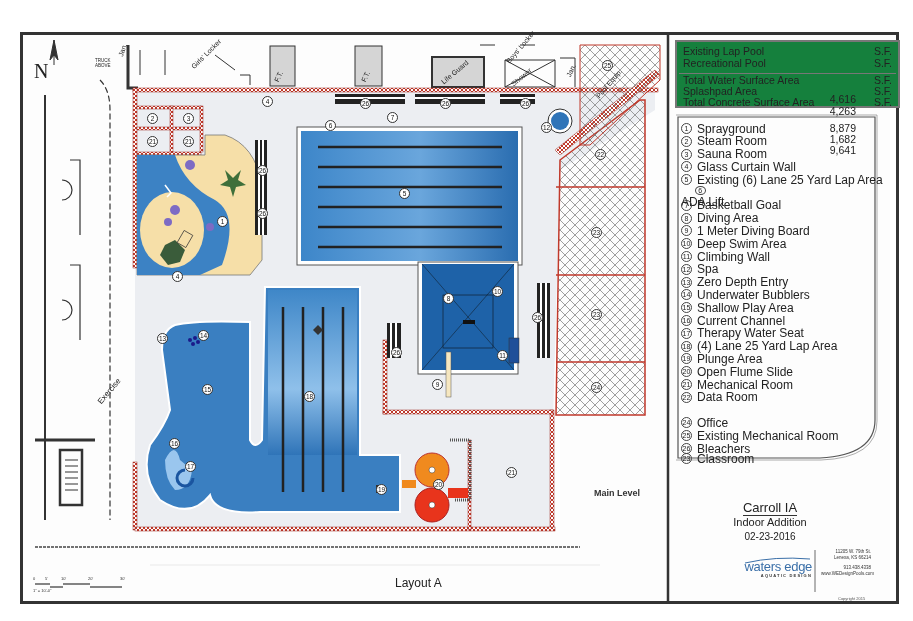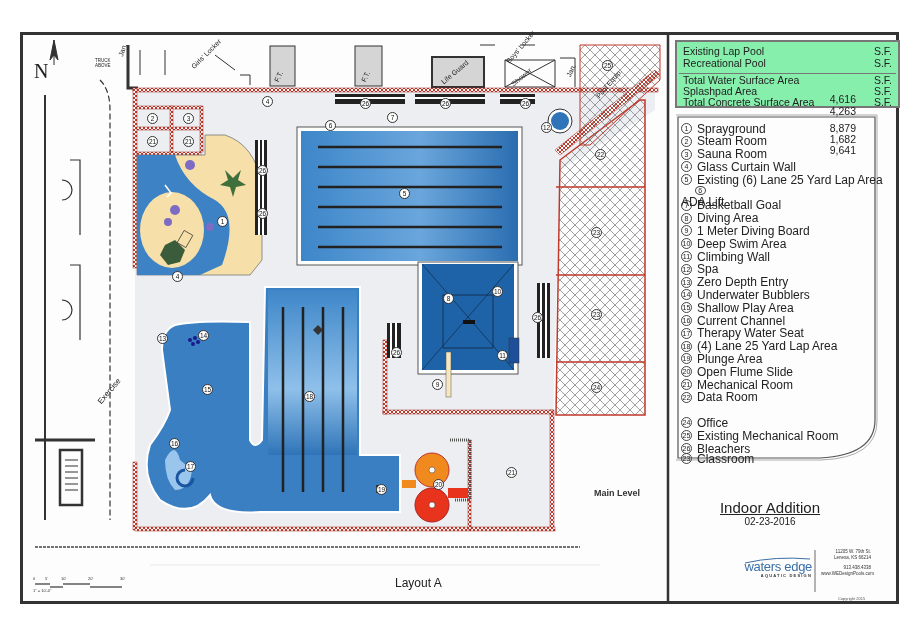--- a/index.html
+++ b/index.html
@@ -1,33 +1,33 @@
 <!DOCTYPE html>
 <html><head>
 <meta charset="utf-8">
 <style>
   html,body{margin:0;padding:0;background:#fff;}
   body{width:913px;height:621px;position:relative;overflow:hidden;font-family:"Liberation Sans",sans-serif;color:#222;}
   .sheet{position:absolute;left:20px;top:32px;width:879px;height:572px;border:3px solid #333;box-sizing:border-box;background:#fdfdfd;}
   .abs{position:absolute;}
   svg{position:absolute;left:0;top:0;}
-  .area-table{position:absolute;left:675px;top:40px;width:225px;height:68px;border:2px double #777;box-sizing:border-box;background:#86efac;font-size:10.5px;line-height:11px;}
+  .area-table{position:absolute;left:675px;top:40px;width:225px;height:68px;border:2px double #777;box-sizing:border-box;background:#15803d;font-size:10.5px;line-height:11px;}
   .area-row{position:absolute;left:6px;right:4px;height:11px;}
   .area-row .lbl{position:absolute;left:0;}
   .area-row .val{position:absolute;right:38px;margin-top:48px;}
   .area-row .unit{position:absolute;right:2px;}
   .area-div{position:absolute;left:2px;right:2px;top:31px;border-top:1.5px solid #777;}
   .legend{position:absolute;left:675px;top:114px;width:200px;height:345px;box-sizing:border-box;font-size:8px;}
   .leg-item{position:absolute;left:6px;height:13px;display:flex;align-items:center;}
   .leg-num{width:11px;height:11px;border:1px solid #444;border-radius:50%;font-size:7px;display:flex;align-items:center;justify-content:center;margin-right:5px;box-sizing:border-box;}
   .leg-lbl{font-size:12px;color:#222;white-space:nowrap;}
   .proj{position:absolute;left:690px;top:500px;width:160px;text-align:center;}
   .proj-title{font-size:13px;line-height:15px;}
   .proj-title span{border-bottom:1px solid #333;}
-  .proj-sub{font-size:15px;line-height:15px;text-decoration:underline;}
+  .proj-sub{font-size:11px;line-height:15px;}
   .proj-date{font-size:10px;line-height:14px;}
   .logo{position:absolute;left:742px;top:560px;width:70px;text-align:right;}
   .logo-main{font-size:13px;color:#3a6fa8;letter-spacing:-0.3px;line-height:13px;font-family:"Liberation Sans",sans-serif;}
   .logo-sub{font-size:4px;letter-spacing:1.2px;color:#333;font-weight:bold;}
   .contact{position:absolute;left:821px;top:549px;width:50px;text-align:right;font-size:4.5px;line-height:6px;color:#333;}
   .copy{position:absolute;left:838px;top:596px;font-size:4px;color:#555;}
   .layout-label{position:absolute;left:395px;top:576px;font-size:12px;}
   .main-level{position:absolute;left:570px;top:488px;font-size:9px;font-weight:bold;color:#333;padding-left:24px;}
   .exercise{position:absolute;left:96px;top:400px;font-size:8px;transform:rotate(-50deg);transform-origin:left top;color:#222;}
   .north{position:absolute;left:34px;top:60px;font-family:"Liberation Serif",serif;font-size:20px;}
@@ -416,20 +416,21 @@
       <span class="leg-num">25</span>
       <span class="leg-lbl">Existing Mechanical Room</span>
     </div>
     <div class="leg-item" style="top: 328px;">
       <span class="leg-num">26</span>
       <span class="leg-lbl">Bleachers</span>
     </div>
   </div>
 
 <div class="proj">
+  <div class="proj-title"><span>Carroll IA</span></div>
   <div class="proj-sub">Indoor Addition</div>
   <div class="proj-date">02-23-2016</div>
 </div>
 
 <div class="logo">
   <div class="logo-main">waters edge</div>
   <div class="logo-sub">AQUATIC DESIGN</div>
 </div>
 <div class="contact">
   <div>11205 W. 79th St.</div>

